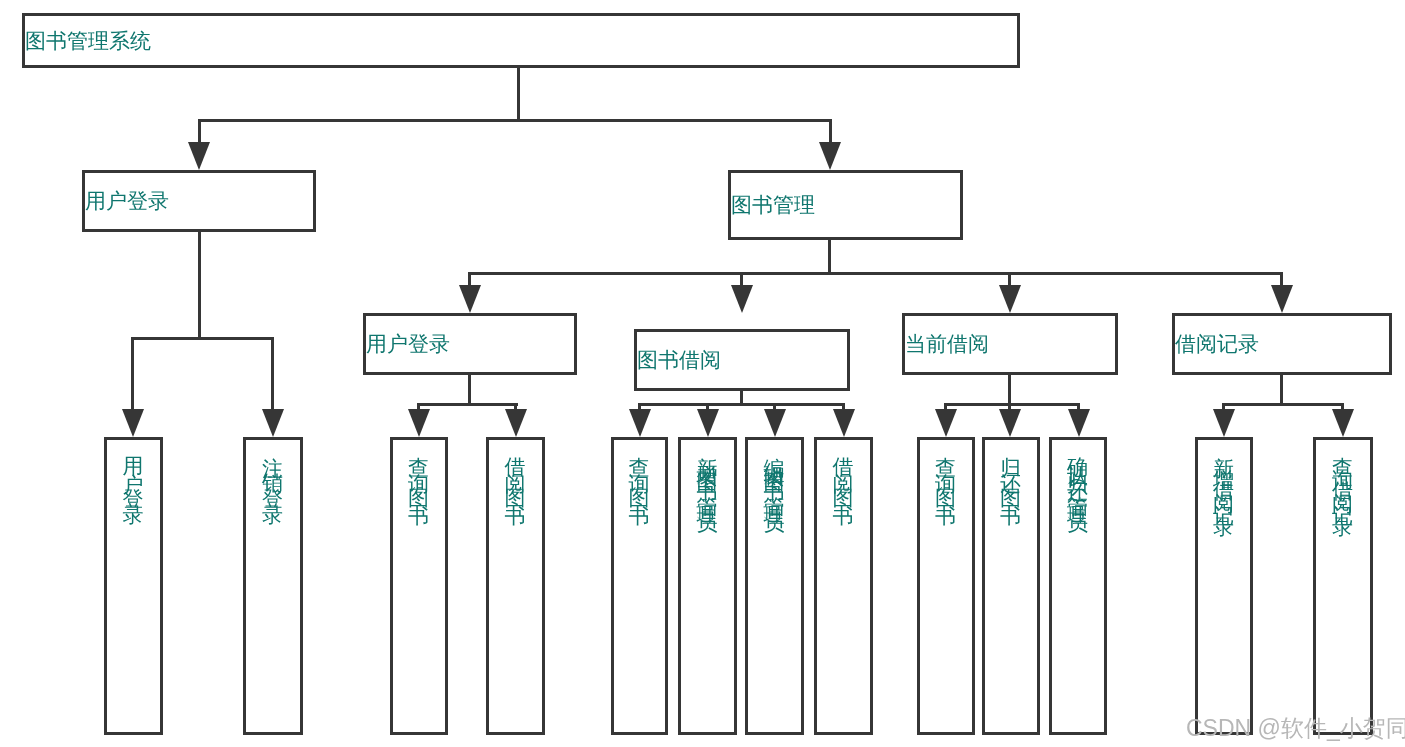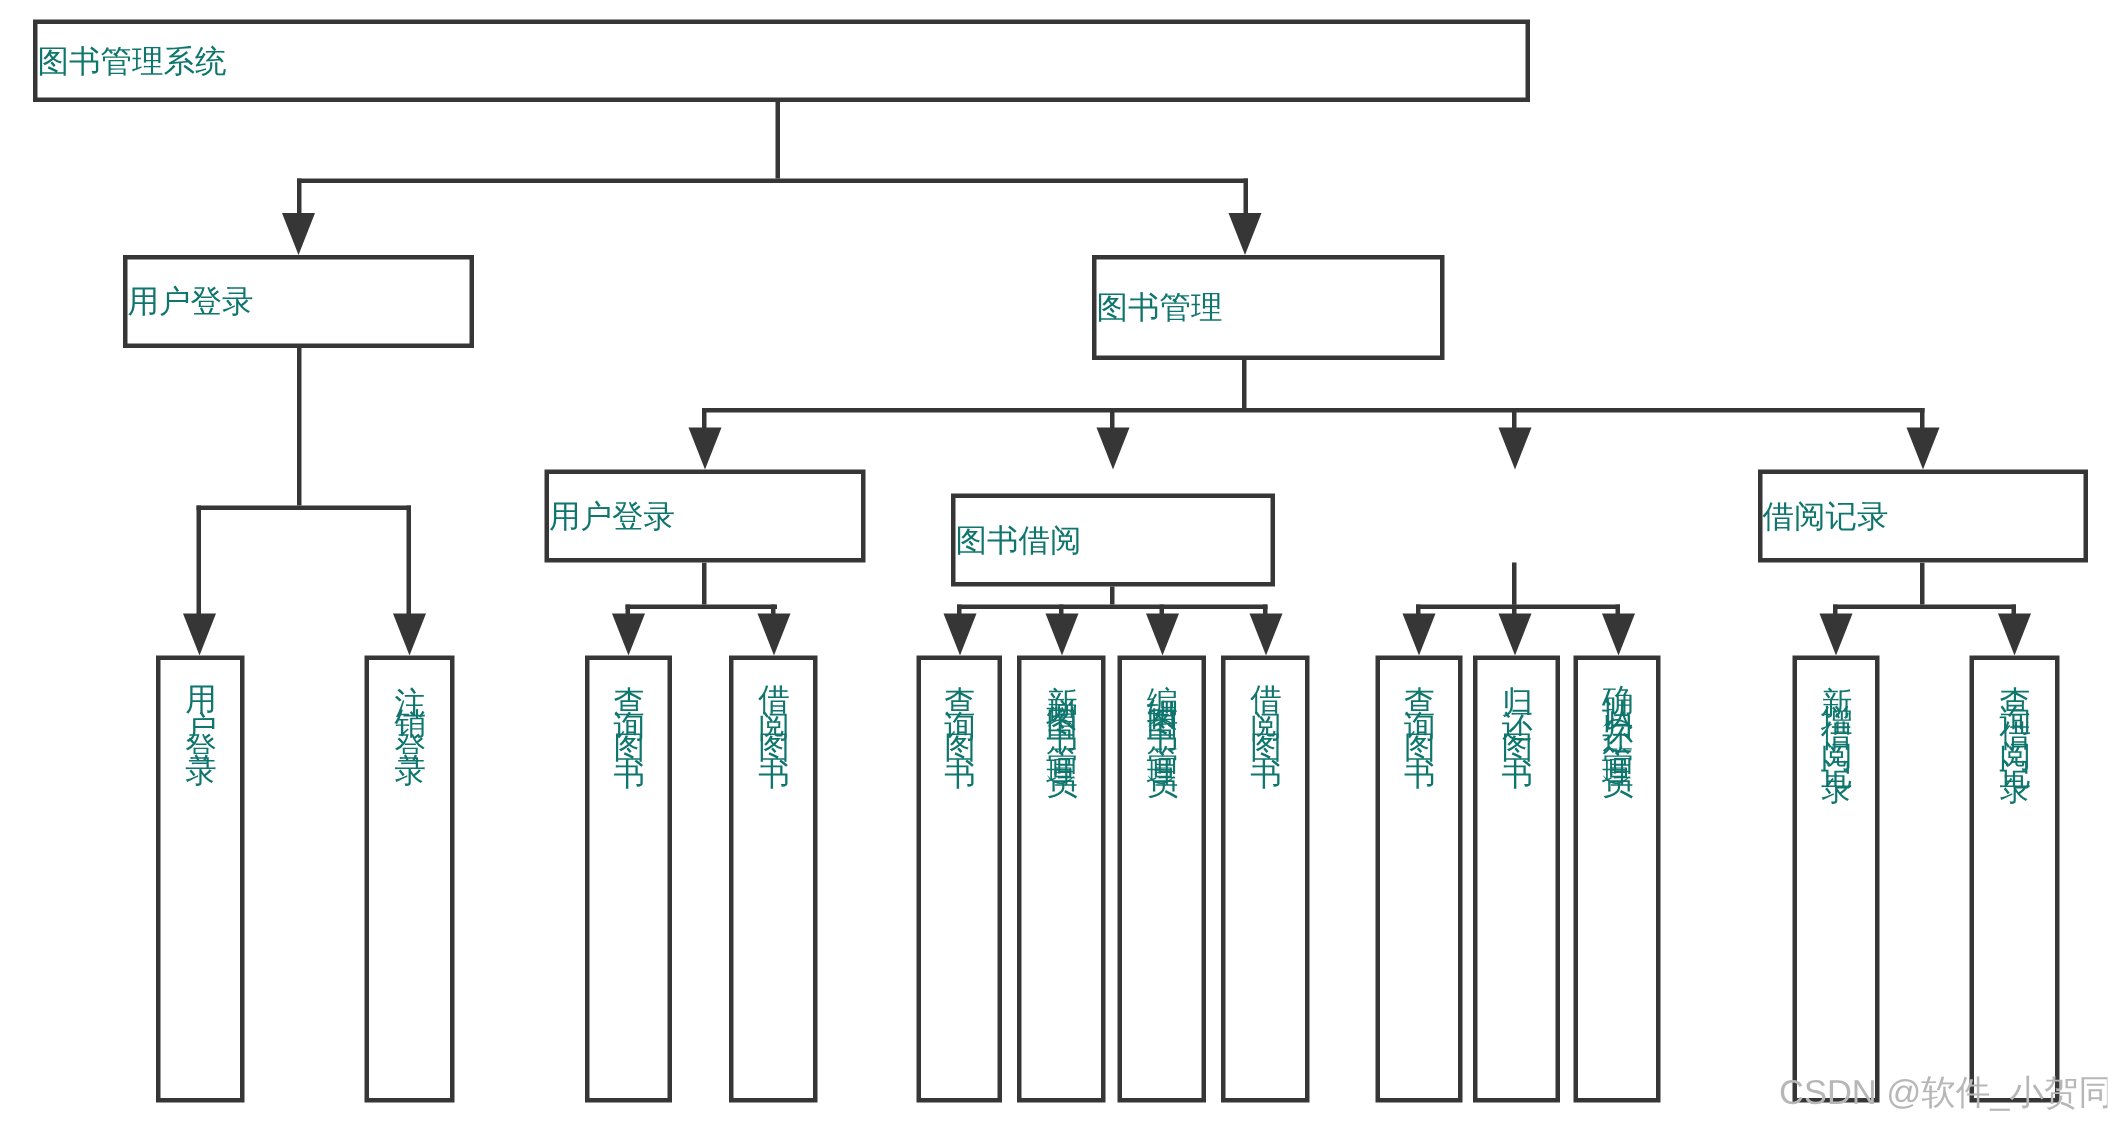--- a/index.html
+++ b/index.html
@@ -58,20 +58,23 @@
   <div class="vl" style="left:1008px;top:272px;height:16px;"></div>
   <div class="arrow" style="left:999px;top:285px;"></div>
   <div class="vl" style="left:1280px;top:272px;height:16px;"></div>
   <div class="arrow" style="left:1271px;top:285px;"></div>
 
   <div class="box" style="left:363px;top:313px;width:214px;height:62px;">
     <span>用户登录</span>
   </div>
   <div class="box" style="left:634px;top:313px;width:216px;height:62px;margin-top:16px;">
     <span>图书借阅</span>
+  </div>
+  <div class="box" style="left:902px;top:313px;width:216px;height:62px;">
+    <span>当前借阅</span>
   </div>
   <div class="box" style="left:1172px;top:313px;width:220px;height:62px;">
     <span>借阅记录</span>
   </div>
 
   <div class="vl" style="left:468px;top:375px;height:28px;"></div>
   <div class="hl" style="left:417px;top:403px;width:101px;"></div>
   <div class="vl" style="left:417px;top:403px;height:10px;"></div>
   <div class="arrow" style="left:408px;top:409px;"></div>
   <div class="vl" style="left:514px;top:403px;height:10px;"></div>

